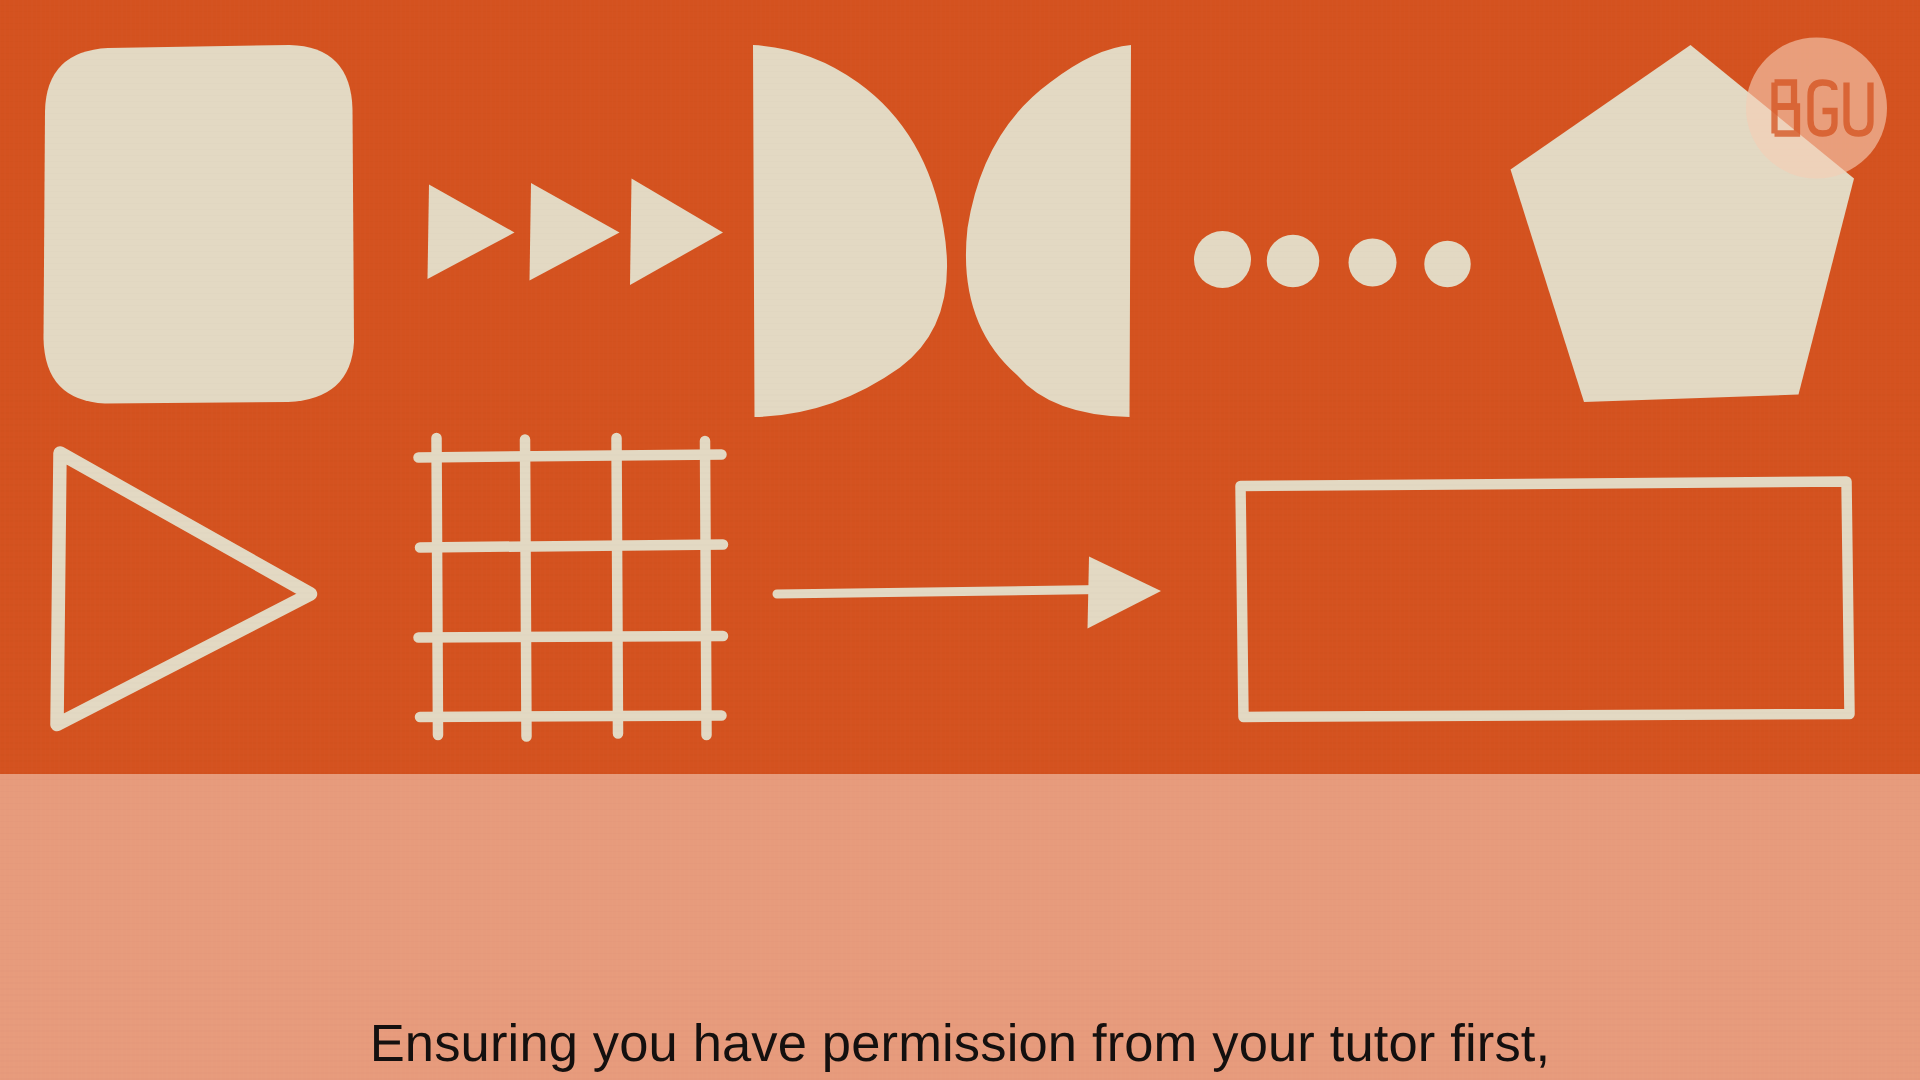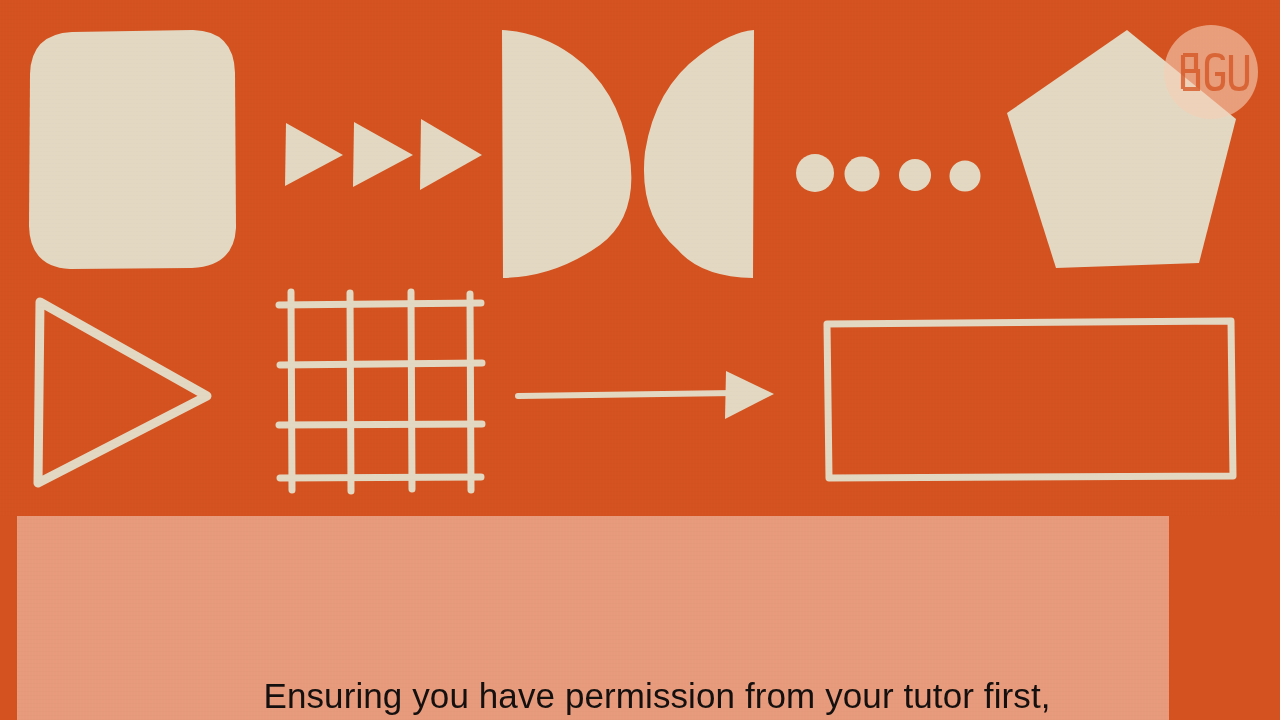--- a/index.html
+++ b/index.html
@@ -46,23 +46,23 @@
   #logo {
     position: absolute;
     left: 1163px;
     top: 24px;
     width: 96px;
     height: 96px;
   }
   
   #caption-band {
     position: absolute;
-    left: 17px;
+    left: 0;
     top: 516px;
-    width: 1152px;
+    width: 1280px;
     height: 204px;
     background: #e79b7c;
   }
   #caption-band .grain2 {
     position: absolute;
     inset: 0;
     pointer-events: none;
     opacity: .18;
     background:
       repeating-linear-gradient(90deg, rgba(255,255,255,.05) 0 1px, rgba(0,0,0,0) 1px 3px),

